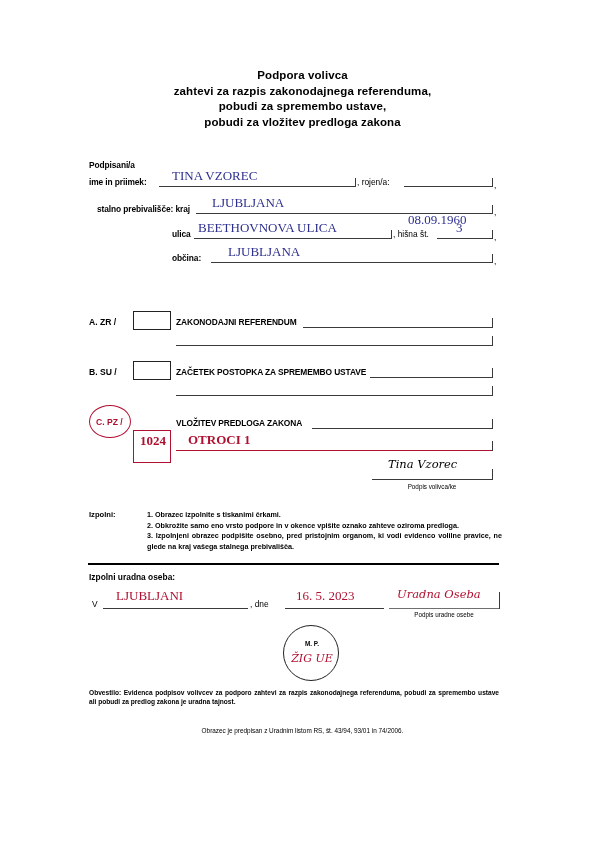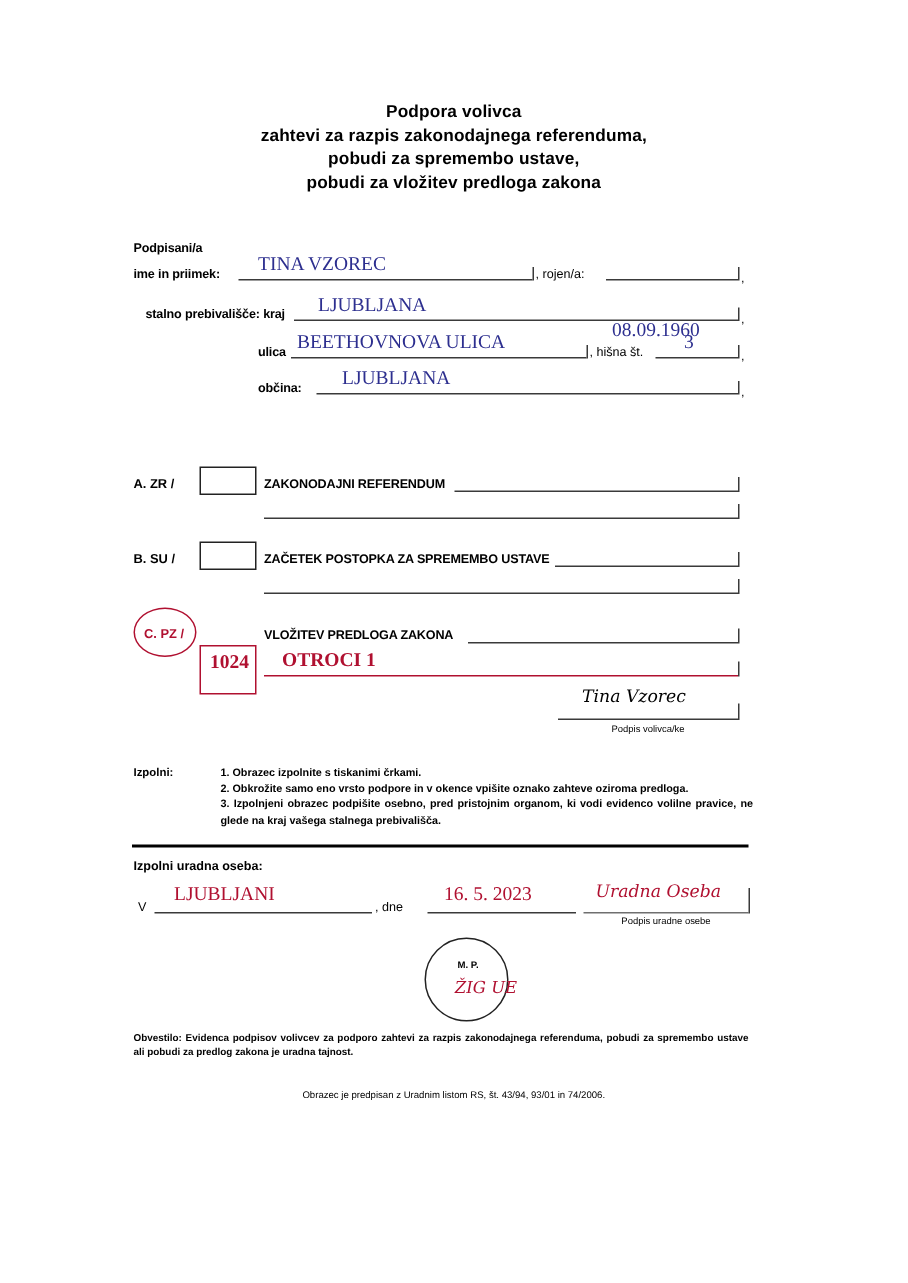--- a/index.html
+++ b/index.html
@@ -198,21 +198,20 @@
   }
   .stamp .zig {
     position: absolute;
     left: 0; top: 26px;
     width: 56px;
     text-align: center;
     font-family: "DejaVu Serif", serif;
     font-style: italic;
     font-size: 11px;
     color: #B01030;
-    padding-left: 12px;
   }
 
   
   .notice {
     position: absolute;
     left: 89px;
     top: 688px;
     width: 410px;
     font-size: 6.6px;
     font-weight: bold;

